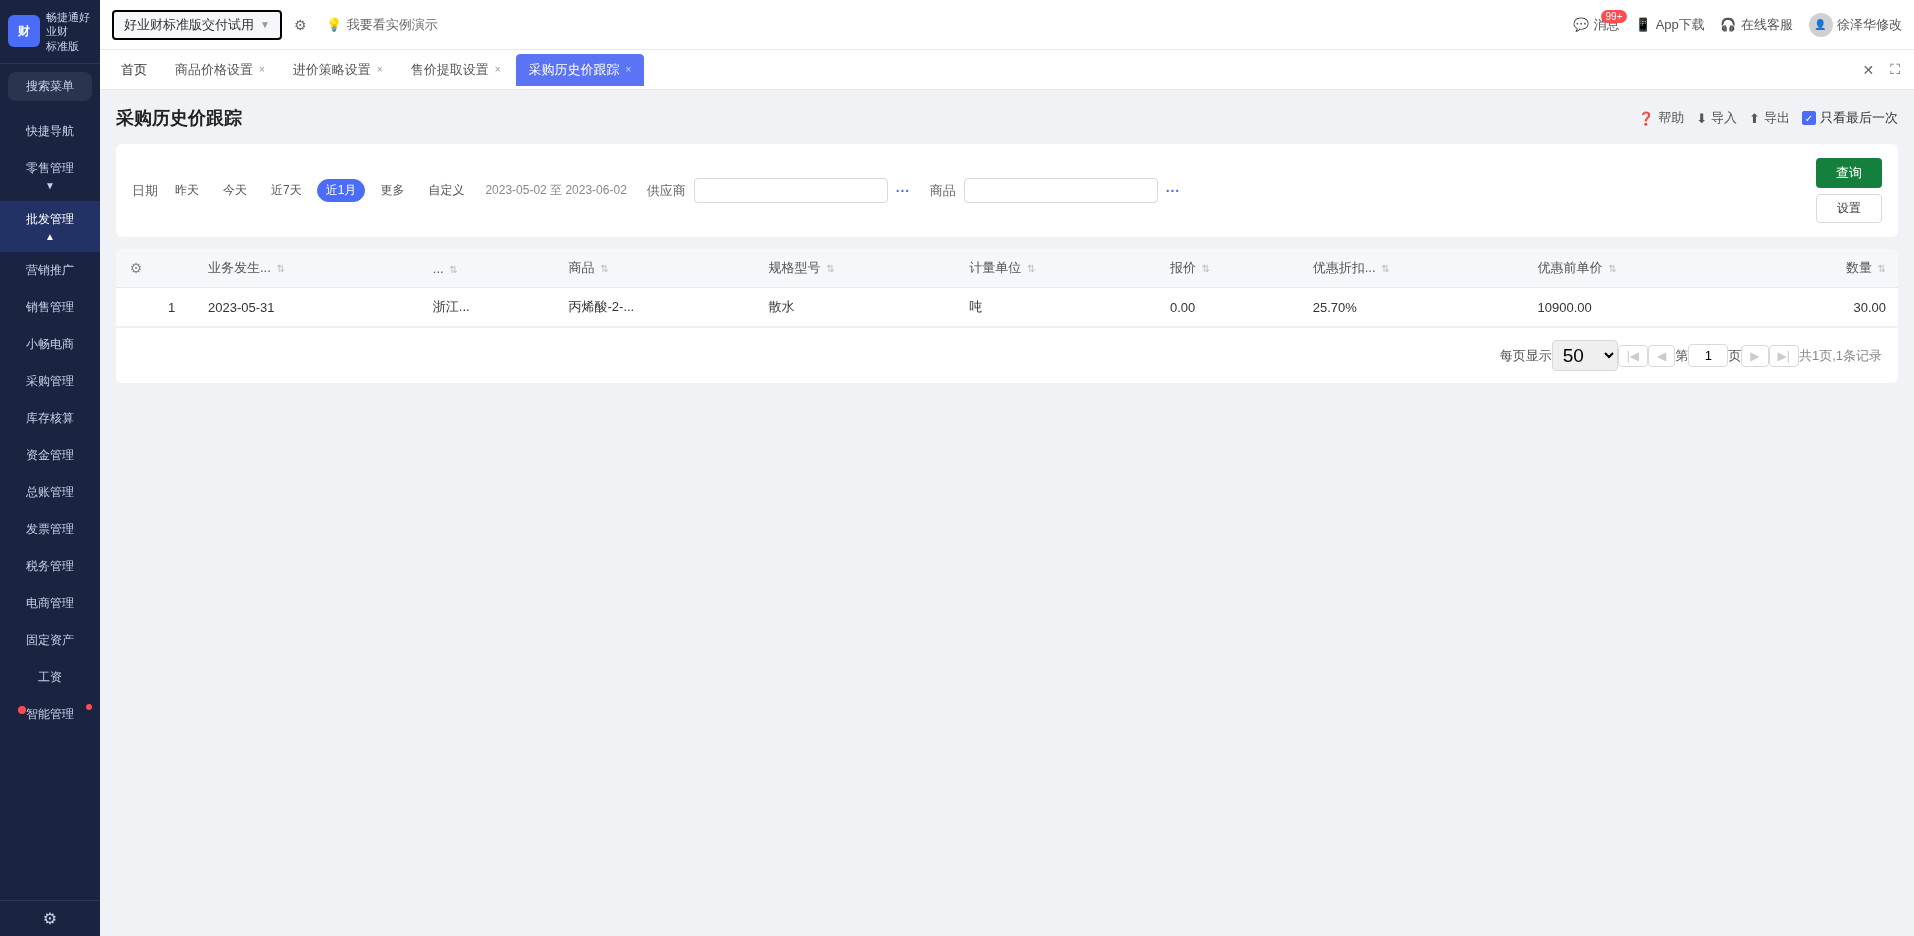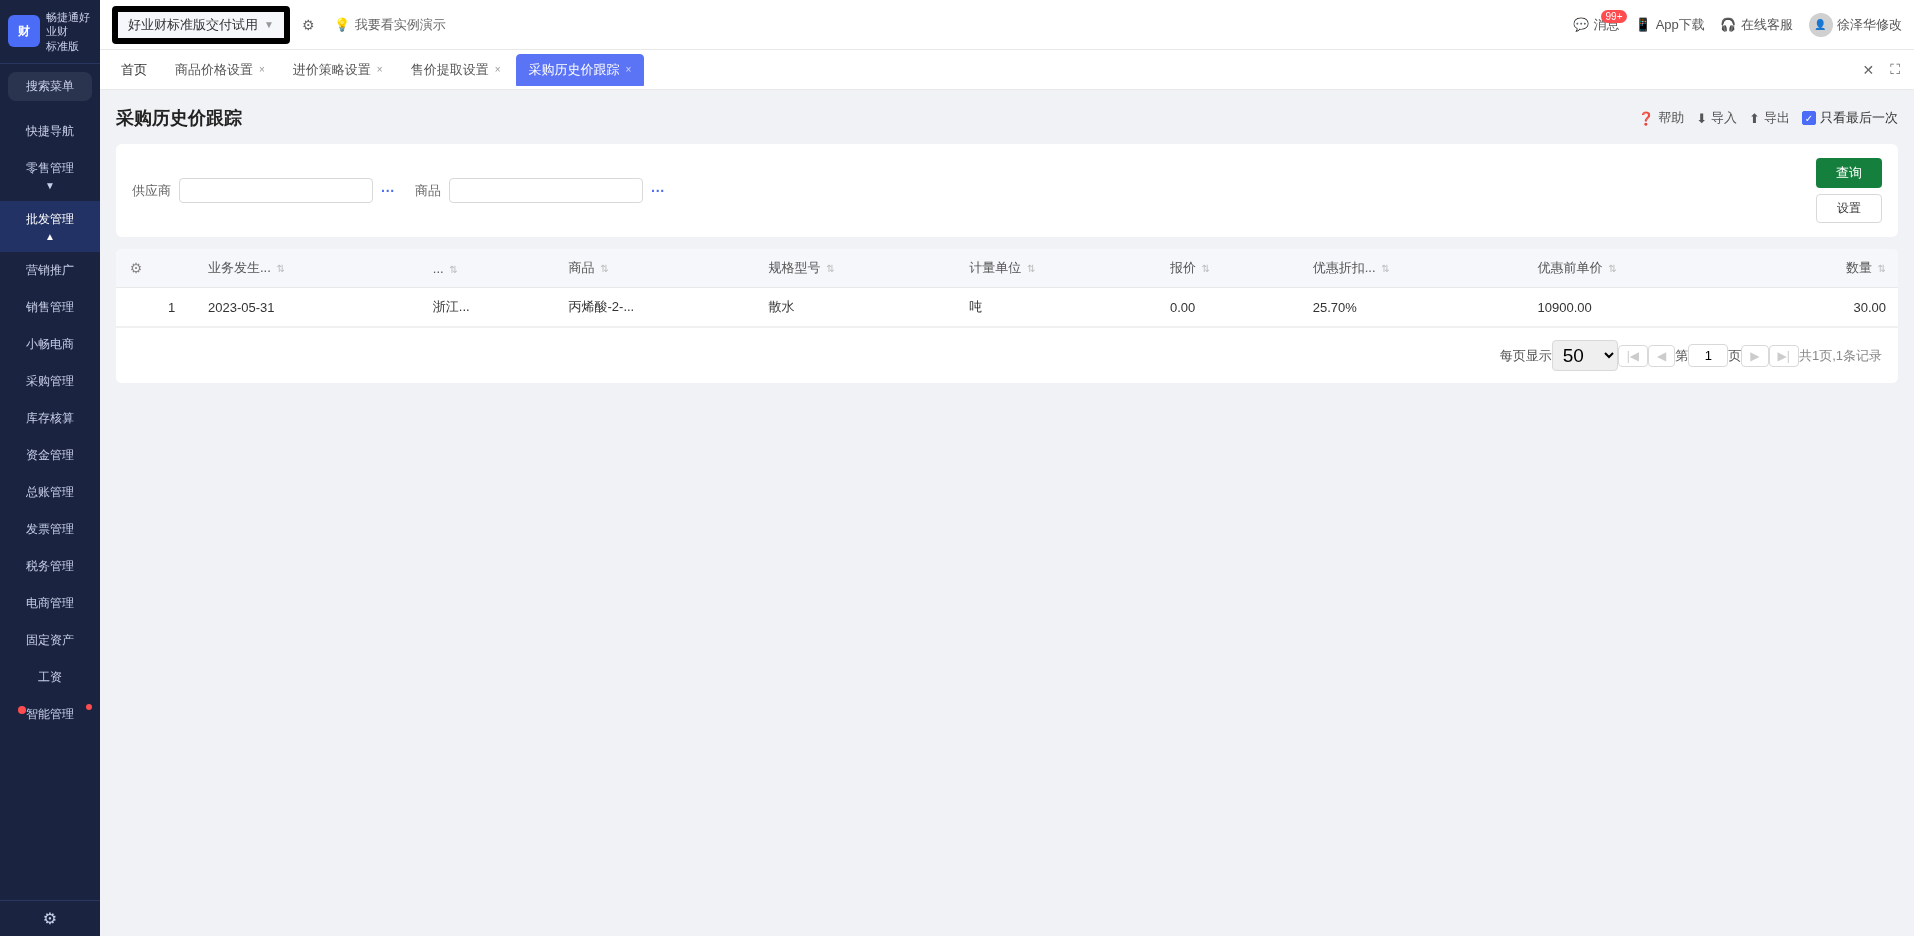--- a/index.html
+++ b/index.html
@@ -18,21 +18,21 @@
     .sidebar-nav-item .arrow { font-size: 10px; }
     .sidebar-nav-item.has-badge::after { content: ''; position: absolute; top: 8px; right: 8px; width: 6px; height: 6px; background: #ff4d4f; border-radius: 50%; }
     .sidebar-bottom { margin-top: auto; padding: 8px; border-top: 1px solid #2a3560; display: flex; justify-content: center; }
     .sidebar-gear { background: none; border: none; color: #c8cfe8; cursor: pointer; font-size: 16px; }
 
     
     .main { flex: 1; display: flex; flex-direction: column; overflow: hidden; background: #f0f2f5; }
 
     
     .topbar { height: 50px; background: #fff; display: flex; align-items: center; padding: 0 12px; border-bottom: 1px solid #e8e8e8; gap: 8px; flex-shrink: 0; }
-    .topbar-selector { display: flex; align-items: center; gap: 6px; background: #f5f7fa; border: 6px solid #000000; border-radius: 4px; padding: 4px 10px; cursor: pointer; font-size: 13px; color: #333; }
+    .topbar-selector { display: flex; align-items: center; gap: 6px; background: #f5f7fa; border: 2px solid #000000; border-radius: 4px; padding: 4px 10px; cursor: pointer; font-size: 13px; color: #333; }
     .topbar-selector .chevron { font-size: 10px; color: #999; }
     .topbar-gear { background: none; border: none; cursor: pointer; font-size: 14px; color: #666; padding: 4px; }
     .topbar-demo { display: flex; align-items: center; gap: 4px; color: #666; font-size: 13px; cursor: pointer; margin-left: 8px; }
     .topbar-right { margin-left: auto; display: flex; align-items: center; gap: 16px; }
     .topbar-msg { display: flex; align-items: center; gap: 4px; cursor: pointer; font-size: 13px; color: #555; position: relative; }
     .badge { background: #ff4d4f; color: white; border-radius: 10px; padding: 1px 5px; font-size: 10px; position: absolute; top: -6px; right: -8px; white-space: nowrap; }
     .topbar-app { display: flex; align-items: center; gap: 4px; cursor: pointer; font-size: 13px; color: #555; }
     .topbar-service { display: flex; align-items: center; gap: 4px; cursor: pointer; font-size: 13px; color: #555; }
     .topbar-user { display: flex; align-items: center; gap: 4px; cursor: pointer; font-size: 13px; color: #555; }
     .user-avatar { width: 24px; height: 24px; border-radius: 50%; background: #d0d0d0; display: flex; align-items: center; justify-content: center; font-size: 10px; color: #666; }
@@ -243,20 +243,32 @@
         </div>
         <div class="only-last-checkbox">
           <div class="checkbox-box">✓</div>
           <span>只看最后一次</span>
         </div>
       </div>
     </div>
 
     <div class="filter-card">
       <div class="filter-row">
+        <div class="filter-group">
+          <span class="filter-label">日期</span>
+          <div class="date-options">
+            <button class="date-btn">昨天</button>
+            <button class="date-btn">今天</button>
+            <button class="date-btn">近7天</button>
+            <button class="date-btn active">近1月</button>
+            <button class="date-btn">更多</button>
+            <button class="date-btn">自定义</button>
+          </div>
+          <span class="date-range">2023-05-02 至 2023-06-02</span>
+        </div>
 
         <div class="filter-group">
           <span class="filter-label">供应商</span>
           <input class="filter-input" type="text" style="min-width: 150px;">
           <span class="filter-dots">···</span>
         </div>
 
         <div class="filter-group">
           <span class="filter-label">商品</span>
           <input class="filter-input" type="text" style="min-width: 150px;">

